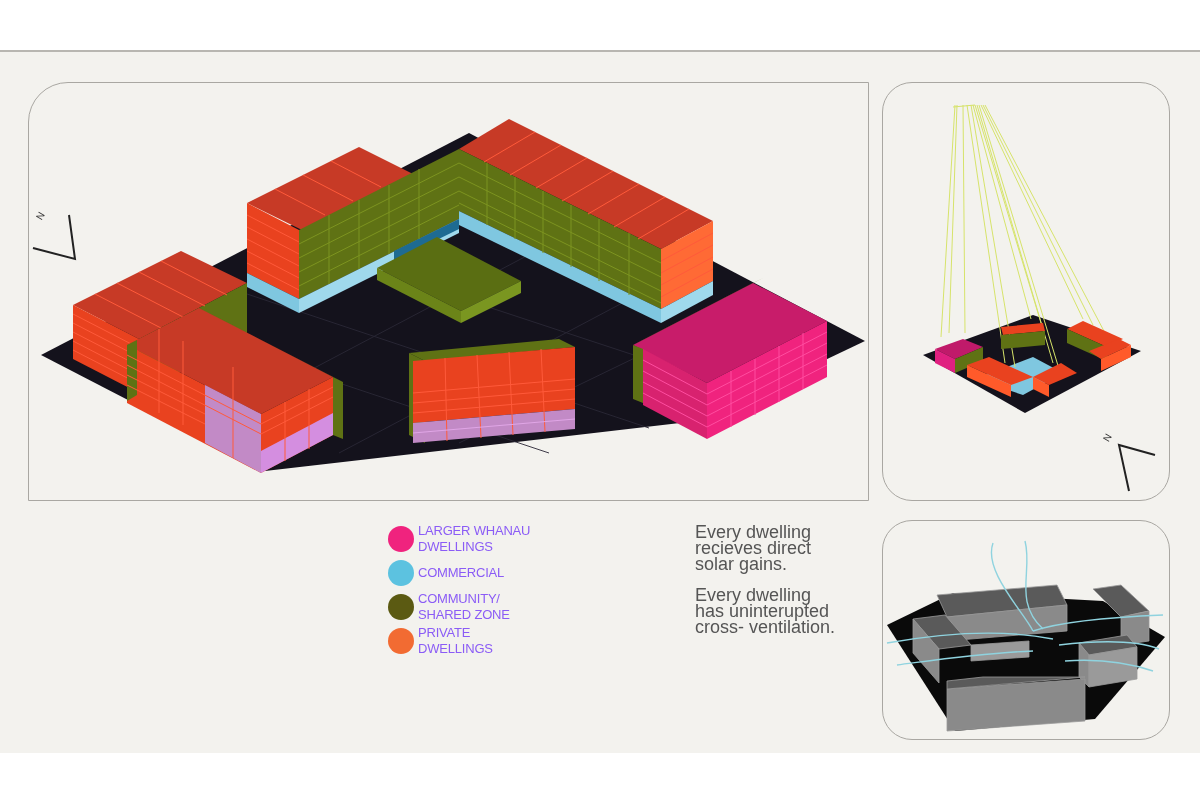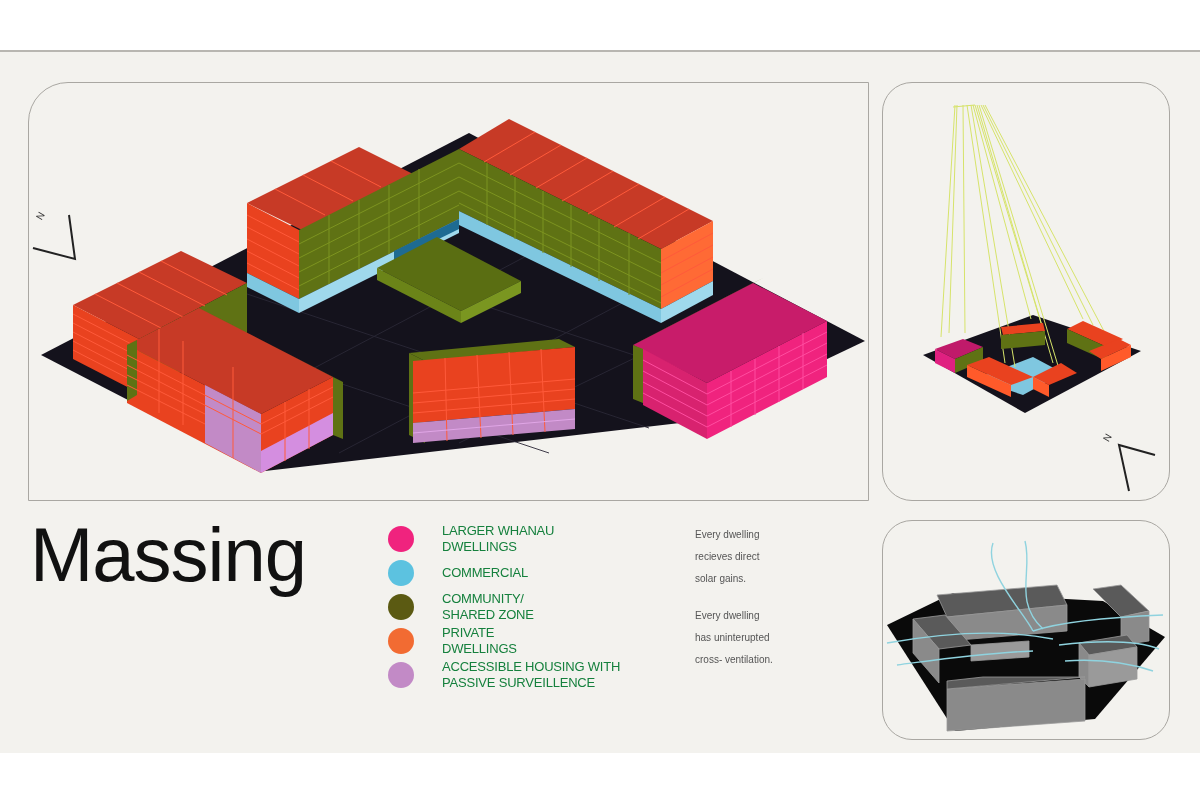--- a/index.html
+++ b/index.html
@@ -17,24 +17,24 @@
   .panel-vent { left: 882px; top: 468px; width: 288px; height: 220px; border-radius: 30px; }
   .panel svg { position: absolute; left: 0; top: 0; }
   .title {
     position: absolute; left: 30px; top: 465px; font-size: 76px; line-height: 1;
     color: #111; letter-spacing: -1px; font-family: "Liberation Sans", sans-serif;
   }
   .legend { position: absolute; left: 388px; top: 470px; width: 270px; }
   .legend-item { position: relative; height: 34px; display: flex; align-items: center; }
   .legend-dot { width: 26px; height: 26px; border-radius: 50%; flex: 0 0 26px; }
   .legend-label {
-    margin-left: 28px; font-size: 13px; line-height: 16px; color: #15803d;
+    margin-left: 4px; font-size: 13px; line-height: 16px; color: #8b5cf6;
     text-transform: uppercase; white-space: pre-line; letter-spacing: -0.2px;
   }
-  .notes { position: absolute; left: 695px; top: 472px; width: 180px; color: #555; font-size: 10px; line-height: 22px; }
+  .notes { position: absolute; left: 695px; top: 472px; width: 180px; color: #555; font-size: 18px; line-height: 16px; }
   .note { white-space: pre-line; margin-bottom: 15px; }
 </style>
 </head>
 <body>
 
 <div class="board">
 
   <div class="panel panel-main">
     <svg width="841" height="419" viewBox="0 0 841 419">
 
@@ -271,21 +271,20 @@
         <path d="M14,144 C60,138 100,132 150,130"></path>
         <path d="M150,110 C180,100 230,96 280,94"></path>
         <path d="M176,124 C210,120 250,118 276,128"></path>
         <path d="M182,140 C210,138 240,140 270,150"></path>
         <path d="M110,22 C100,50 140,90 150,110"></path>
         <path d="M142,20 C150,50 130,80 160,108"></path>
       </g>
     </svg>
   </div>
 
-  <div class="title">Massing</div>
 
   <div class="legend">
     <div class="legend-item">
       <span class="legend-dot" style="background:#f0237e"></span>
       <span class="legend-label">LARGER WHANAU
 DWELLINGS</span>
     </div>
     <div class="legend-item">
       <span class="legend-dot" style="background:#5cc2e0"></span>
       <span class="legend-label">COMMERCIAL</span>
@@ -293,25 +292,20 @@
     <div class="legend-item">
       <span class="legend-dot" style="background:#5b5a12"></span>
       <span class="legend-label">COMMUNITY/
 SHARED ZONE</span>
     </div>
     <div class="legend-item">
       <span class="legend-dot" style="background:#f26b32"></span>
       <span class="legend-label">PRIVATE
 DWELLINGS</span>
     </div>
-    <div class="legend-item">
-      <span class="legend-dot" style="background:#c28ac6"></span>
-      <span class="legend-label">ACCESSIBLE HOUSING WITH
-PASSIVE SURVEILLENCE</span>
-    </div>
   </div>
 
   <div class="notes">
     <div class="note">Every dwelling
 recieves direct
 solar gains.</div>
     <div class="note">Every dwelling
 has uninterupted
 cross- ventilation.</div>
   </div>

